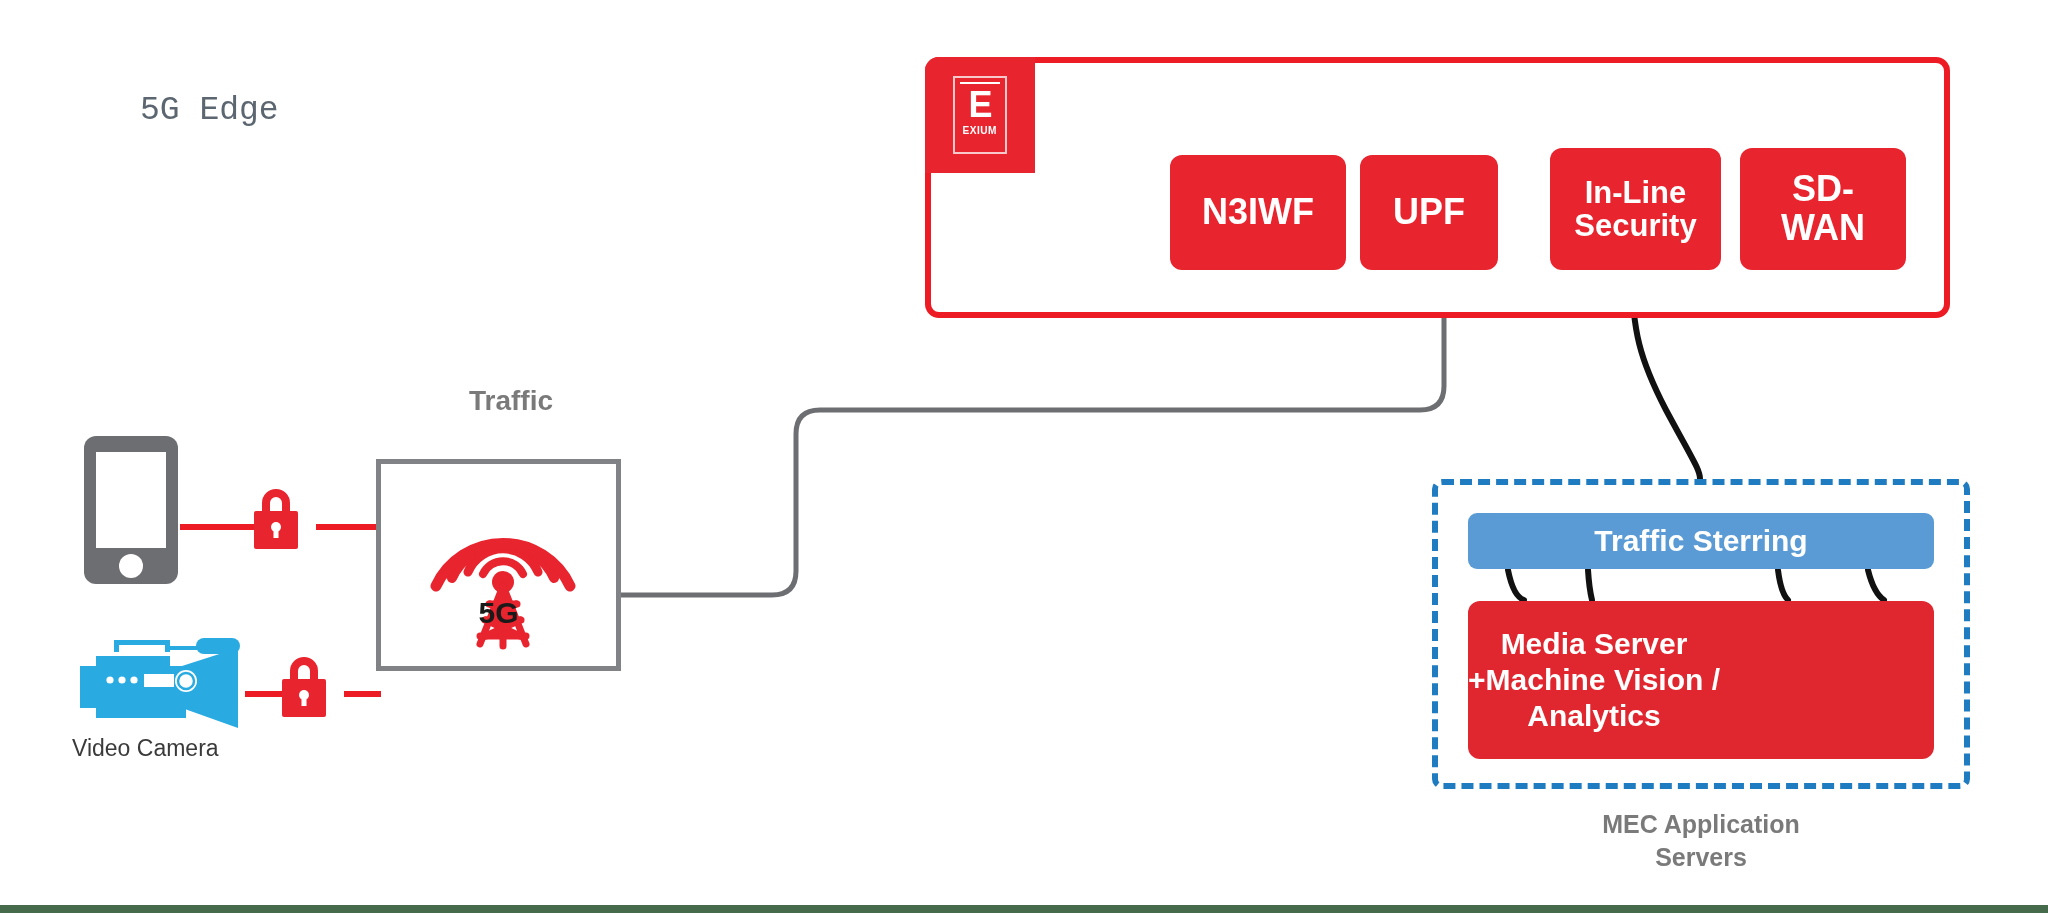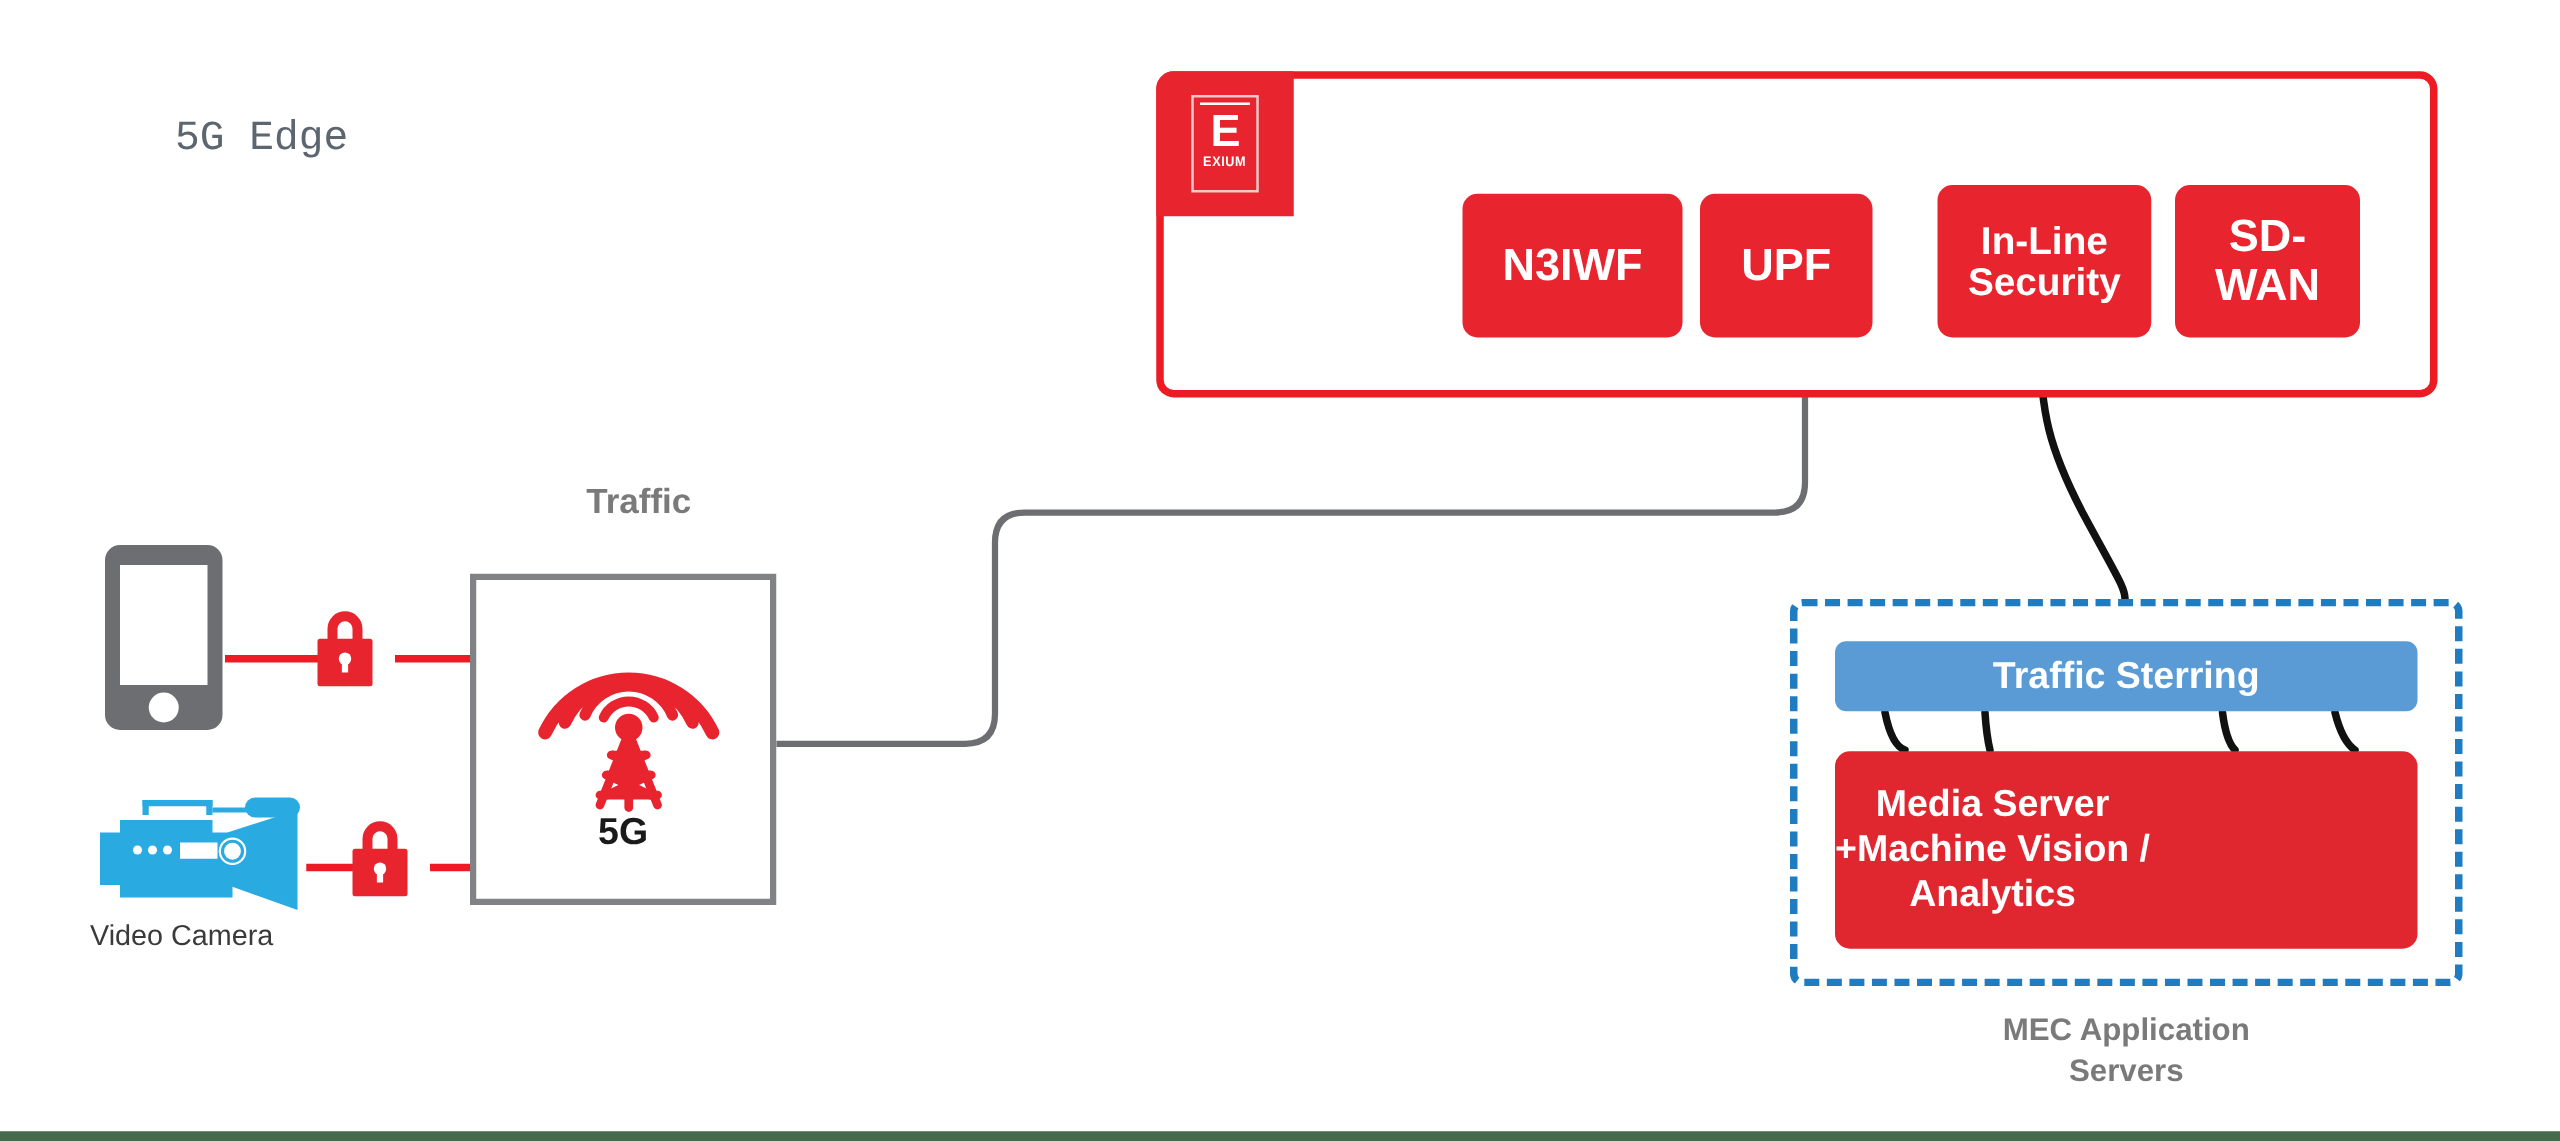--- a/index.html
+++ b/index.html
@@ -124,21 +124,21 @@
     font-size: 28px;
     font-weight: 700;
     color: #7A7A7A;
     font-family: "Liberation Sans", sans-serif;
   }
   .private-box {
     position: absolute;
     left: 376px;
     top: 459px;
     width: 245px;
-    height: 265px;
+    height: 212px;
     border: 5px solid #808285;
     background: #ffffff;
     box-sizing: border-box;
   }
   .fiveg-label {
     position: absolute;
     left: 0; right: 0;
     bottom: 36px;
     text-align: center;
     font-size: 30px;
@@ -278,21 +278,21 @@
   <div id="fn-boxes">
       <div class="fn-box" style="left: 1170px; top: 155px; width: 176px; height: 115px; font-size: 36px; background: rgb(232, 36, 46);">
         <span>N3IWF</span>
       </div>
       <div class="fn-box" style="left: 1360px; top: 155px; width: 138px; height: 115px; font-size: 36px; background: rgb(232, 36, 46);">
         <span>UPF</span>
       </div>
       <div class="fn-box" style="left: 1550px; top: 148px; width: 171px; height: 122px; font-size: 31px; background: rgb(232, 36, 46);">
         <span>In-Line<br>Security</span>
       </div>
-      <div class="fn-box" style="left: 1740px; top: 148px; width: 148px; height: 122px; font-size: 36px; background: rgb(232, 36, 46);">
+      <div class="fn-box" style="left: 1740px; top: 148px; width: 166px; height: 122px; font-size: 36px; background: rgb(232, 36, 46);">
         <span>SD-<br>WAN</span>
       </div>
     </div>
 
   <div class="private-label">Traffic</div>
 
   <div class="private-box" style="border-color: rgb(128, 130, 133);">
     <svg width="150" height="160" viewBox="0 0 150 160" style="position:absolute; left:47px; top:30px;" xmlns="http://www.w3.org/2000/svg">
       <g fill="none" stroke="#E8242E" stroke-linecap="round">
         <path d="M 40 78 A 38 38 0 0 1 110 78" stroke-width="9"></path>

